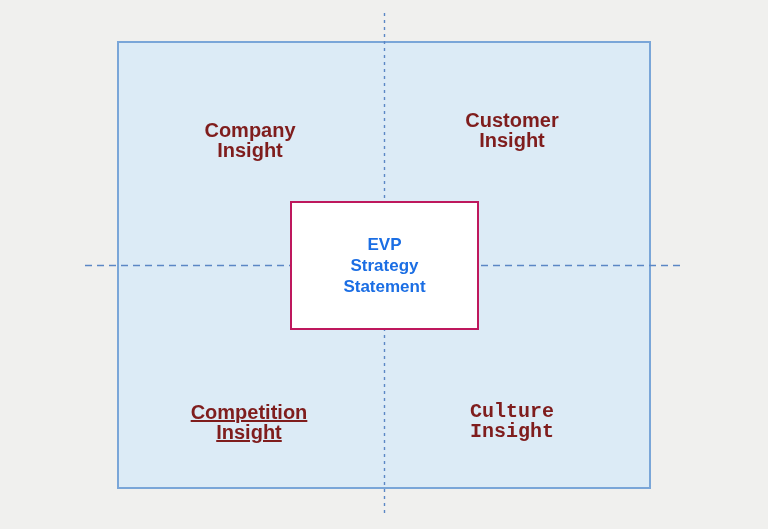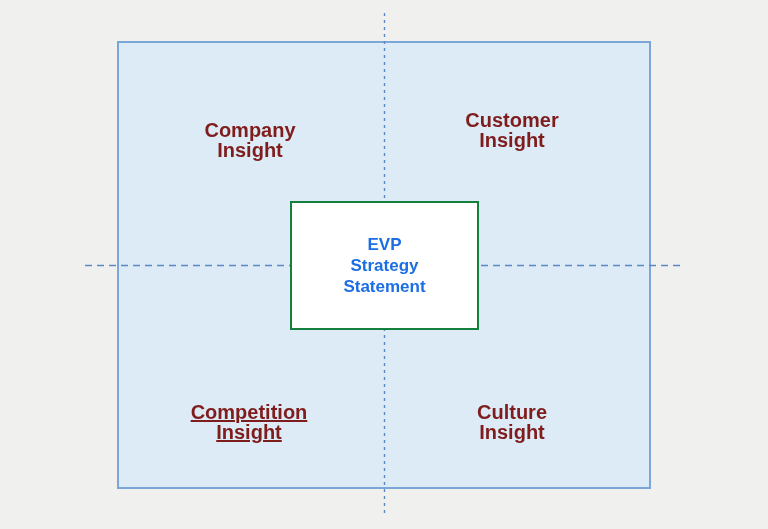--- a/index.html
+++ b/index.html
@@ -42,30 +42,30 @@
     font-weight: 700;
     line-height: 20px;
     color: #7f1d1d;
     text-align: center;
     white-space: pre-line;
     margin-top: 16px;
   }
   .label-company     { left: 250px; top: 124px; }
   .label-customer    { left: 512px; top: 114px; }
   .label-competition { left: 249px; top: 406px; text-decoration: underline; }
-  .label-culture     { left: 512px; top: 406px; }
+  .label-culture     { left: 512px; top: 406px; font-family: Liberation Mono, monospace; }
   .center-box {
     position: absolute;
     left: 290px;
     top: 201px;
     width: 189px;
     height: 129px;
     box-sizing: border-box;
     background: #ffffff;
-    border: 2px solid #15803d;
+    border: 2px solid #be185d;
     display: flex;
     align-items: center;
     justify-content: center;
   }
   .center-box-label {
     font-size: 17px;
     font-weight: 700;
     line-height: 21px;
     color: #1b6ee4;
     text-align: center;

